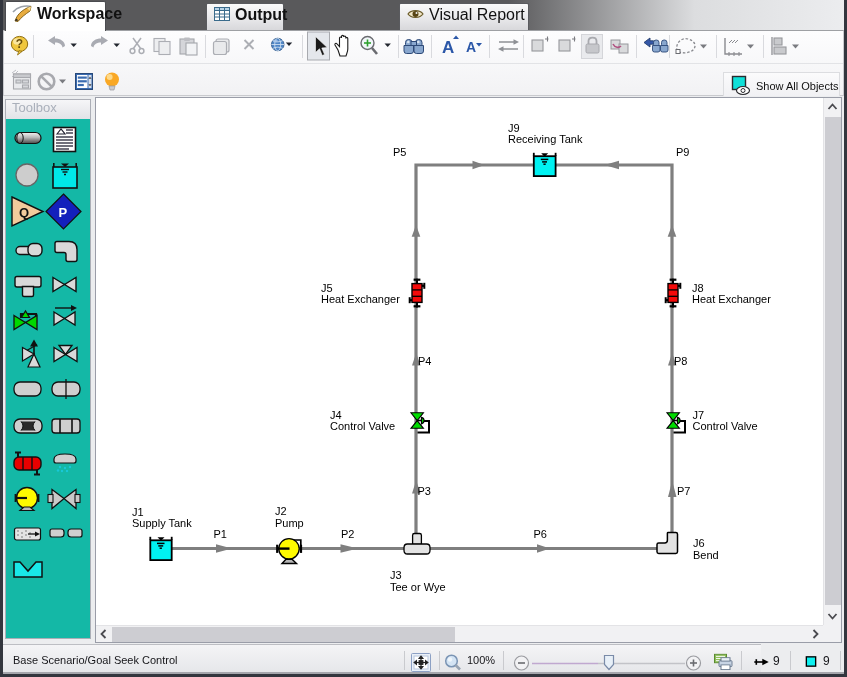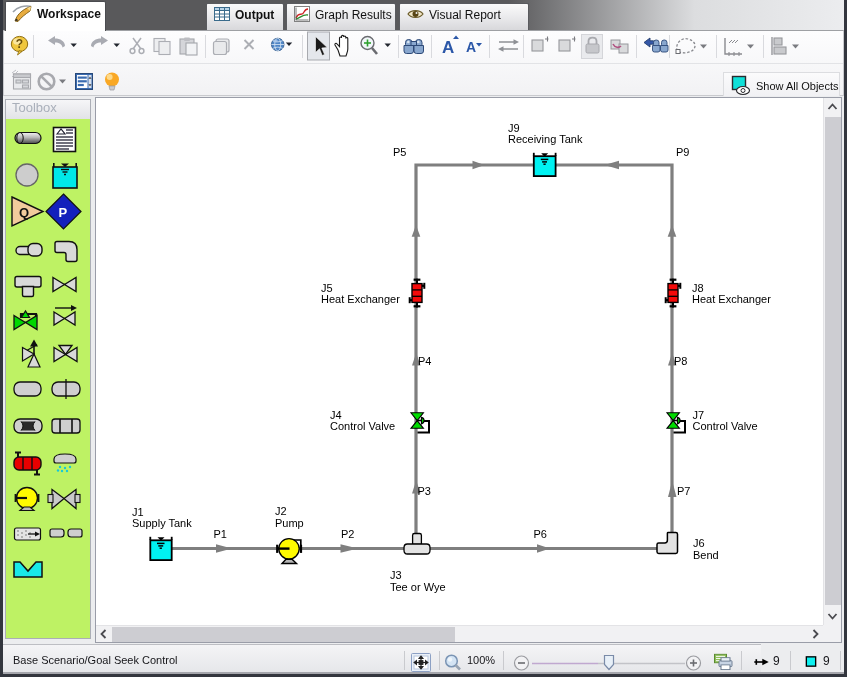--- a/index.html
+++ b/index.html
@@ -9,33 +9,33 @@
 
 #edgeL { position:absolute; left:0; top:0; width:3px; height:677px; background:#33363E; z-index:50; }
 #edgeR { position:absolute; right:0; top:0; width:3px; height:677px; background:#33363E; z-index:50; }
 #edgeB { position:absolute; left:0; bottom:0; width:847px; height:3px; background:#33363E; z-index:50; }
 #edgeB2 { position:absolute; left:0; top:672px; width:847px; height:2px; background:#A5A6AC; z-index:49; }
 
 #tabstrip { position:absolute; left:0; top:0; width:847px; height:30px;
   background:linear-gradient(to right, #59595B 0%, #59595B 60%, #DCDDDF 82%, #ECEDEF 100%); }
 .tab { position:absolute; top:3px; height:27px; border:1px solid #5A5B5F; border-bottom:none;
   border-radius:2px 2px 0 0; background:linear-gradient(#FAFAFA, #ECECEE 45%, #D8D8DB);
-  font-size:12px; color:#111; display:flex; align-items:center; padding-bottom:5px; }
+  font-size:16px; color:#111; display:flex; align-items:center; padding-bottom:5px; }
 .tab .ticon { margin-left:6px; margin-right:4px; position:relative; top:1px; }
 .tab.active { top:1px; height:30px; background:#FFFFFF; border-color:#4A4B4F; z-index:5; font-weight:bold; }
 
 #tbwrap { position:absolute; left:3px; top:30px; width:841px; height:66px;
   background:linear-gradient(#FDFDFE, #F2F2F4); border:1px solid #C9CACE; border-top:1px solid #9EA0A4; }
 #tb1 { position:absolute; left:0; top:0; width:839px; height:31px; }
 #tb2 { position:absolute; left:0; top:32px; width:839px; height:32px; border-top:1px solid #E2E3E6; }
 #showall { position:absolute; right:3px; top:8px; width:117px; height:27px; border:1px solid #DCDDE0;
   background:linear-gradient(#FBFBFC,#F0F0F3); display:flex; align-items:center; font-size:11px; color:#111; }
 
 #main { position:absolute; left:0; top:96px; width:847px; height:549px; background:#ECEDEF; }
-#toolbox { position:absolute; left:5px; top:3px; width:86px; height:540px; background:#bef264;
+#toolbox { position:absolute; left:5px; top:3px; width:86px; height:540px; background:#14b8a6;
   border:1px solid #ABAEB6; }
 #tbtitle { position:absolute; left:0; top:0; width:84px; height:19px;
   background:linear-gradient(#F6F6F8,#E2E3E7); color:#A9AFBA; font-size:13px; padding-left:6px; }
 #canvasframe { position:absolute; left:95px; top:1px; width:747px; height:546px; border:1px solid #9A9DA8; background:#FFFFFF; }
 #vscroll { position:absolute; right:0; top:0; width:18px; height:527px; background:#F1F1F3; border-left:1px solid #E3E3E6; }
 #hscroll { position:absolute; left:0; bottom:0; width:727px; height:17px; background:#F1F1F3; border-top:1px solid #E3E3E6; }
 #corner { position:absolute; right:0; bottom:0; width:18px; height:17px; background:#F1F1F3; }
 .sbtn { position:absolute; background:#F1F1F3; color:#4A4A4F; font-size:10px; text-align:center; }
 #vthumb { position:absolute; left:1px; top:19px; width:16px; height:488px; background:#CDCDD2; }
 #hthumb { position:absolute; left:16px; top:1px; width:343px; height:15px; background:#CDCDD2; }
@@ -58,28 +58,20 @@
       </svg></span>Workspace</div>
     <div class="tab" style="left:206px; width:78px;font-weight:bold;">
       <span class="ticon"><svg width="18" height="18" viewBox="0 0 18 18">
         <rect x="1.5" y="2.5" width="15" height="13" fill="#FFFFFF" stroke="#3A6B8C"></rect>
         <rect x="1.5" y="2.5" width="15" height="3" fill="#B8D4E8" stroke="#3A6B8C"></rect>
         <line x1="6.5" y1="2.5" x2="6.5" y2="15.5" stroke="#3A6B8C"></line>
         <line x1="11.5" y1="2.5" x2="11.5" y2="15.5" stroke="#3A6B8C"></line>
         <line x1="1.5" y1="9" x2="16.5" y2="9" stroke="#3A6B8C"></line>
         <line x1="1.5" y1="12" x2="16.5" y2="12" stroke="#3A6B8C"></line>
       </svg></span>Output</div>
-    <div class="tab" style="left:286px; width:110px;">
-      <span class="ticon"><svg width="18" height="18" viewBox="0 0 18 18">
-        <rect x="1.5" y="1.5" width="15" height="15" fill="#FFFFFF" stroke="#808080"></rect>
-        <path d="M3,13 C6,6 9,12 11,7 C12,5 14,4 15,4" stroke="#CC2222" stroke-width="1.3" fill="none"></path>
-        <path d="M3,14 C7,13 10,9 15,10" stroke="#2A8A2A" stroke-width="1.3" fill="none"></path>
-        <line x1="3" y1="2.5" x2="3" y2="15" stroke="#555" stroke-width="0.8"></line>
-        <line x1="2.5" y1="15" x2="15.5" y2="15" stroke="#555" stroke-width="0.8"></line>
-      </svg></span>Graph Results</div>
     <div class="tab" style="left:399px; width:130px;">
       <span class="ticon"><svg width="19" height="18" viewBox="0 0 19 18">
         <path d="M2,9 C5,4.5 14,4.5 17,9 C14,13.5 5,13.5 2,9 Z" fill="#F0E6C8" stroke="#6B5B28" stroke-width="1.2"></path>
         <circle cx="9.5" cy="9" r="3" fill="#574414"></circle>
         <circle cx="10.5" cy="8" r="1" fill="#EEE"></circle>
       </svg></span>Visual Report</div>
   </div>
   <div id="tbwrap">
     <div id="tb1"><svg width="839" height="31" viewBox="0 0 839 31">
 

